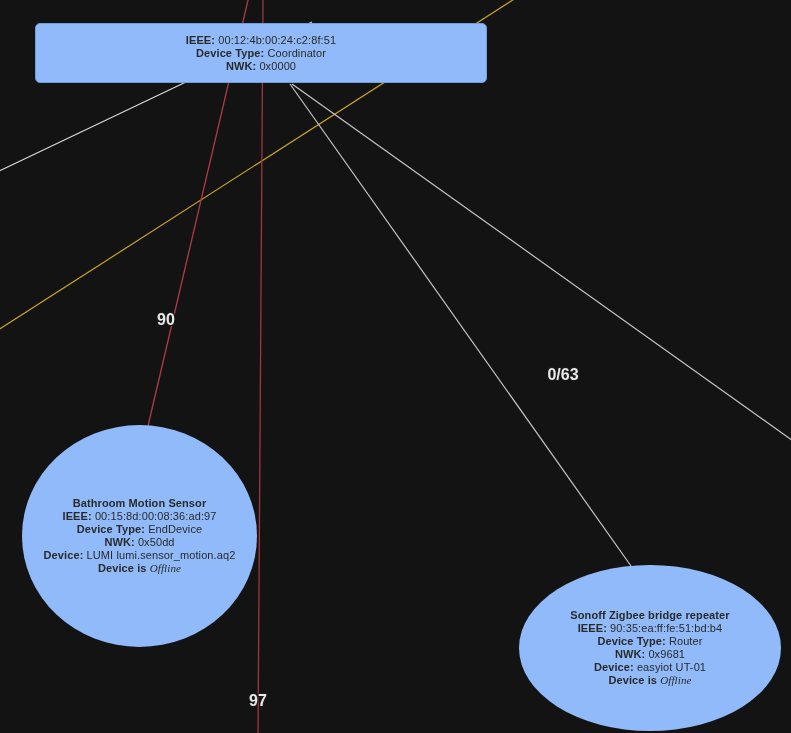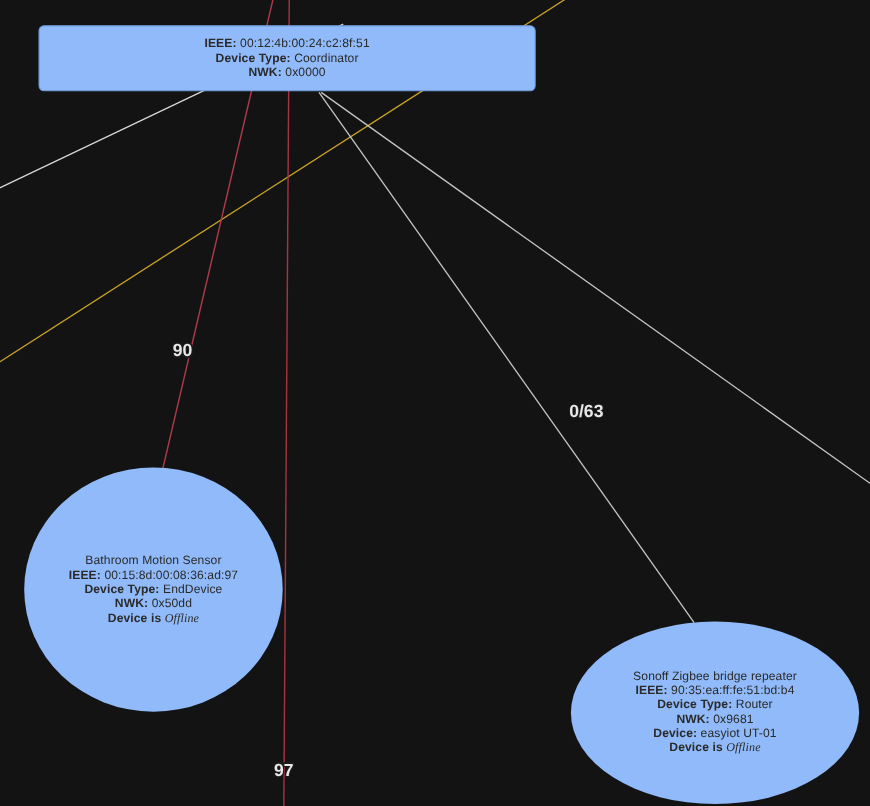--- a/index.html
+++ b/index.html
@@ -54,21 +54,21 @@
     letter-spacing: 0.1px;
   }
   .node .line b {
     font-weight: bold;
   }
   .node .line i {
     font-style: italic;
     font-family: Liberation Serif, serif;
   }
   .node .title {
-    font-weight: normal;
+    font-weight: bold;
   }
   .edge-label {
     position: absolute;
     font-size: 16px;
     font-weight: bold;
     color: #e8e8e8;
     text-shadow:
       -1px -1px 0 #1a1a1a, 1px -1px 0 #1a1a1a,
       -1px  1px 0 #1a1a1a, 1px  1px 0 #1a1a1a,
        0px -1px 0 #1a1a1a, 0px  1px 0 #1a1a1a,
@@ -115,20 +115,24 @@
     </div>
     <div class="line">
       <b>Device Type:</b>
       <span>EndDevice</span>
     </div>
     <div class="line">
       <b>NWK:</b>
       <span>0x50dd</span>
     </div>
     <div class="line">
+      <b>Device:</b>
+      <span>LUMI lumi.sensor_motion.aq2</span>
+    </div>
+    <div class="line">
       <b>Device is</b>
       <i>Offline</i>
     </div>
   </div>
 
   <div class="node node-ellipse" id="node-sonoff" style="left: 519px; top: 565px; width: 262px; height: 166px; background: rgb(144, 186, 249); color: rgb(42, 42, 42);">
     <div class="line title">Sonoff Zigbee bridge repeater</div>
     <div class="line">
       <b>IEEE:</b>
       <span>90:35:ea:ff:fe:51:bd:b4</span>
@@ -146,14 +150,14 @@
       <span>easyiot UT-01</span>
     </div>
     <div class="line">
       <b>Device is</b>
       <i>Offline</i>
     </div>
   </div>
 
 <div class="edge-label" style="left: 166px; top: 320px;">90</div>
     <div class="edge-label" style="left: 258px; top: 701px; text-align: right;">97</div>
-    <div class="edge-label" style="left: 533px; top: 375px;">0/63</div>
+    <div class="edge-label" style="left: 563px; top: 375px;">0/63</div>
   </div>
 
 </body></html>

